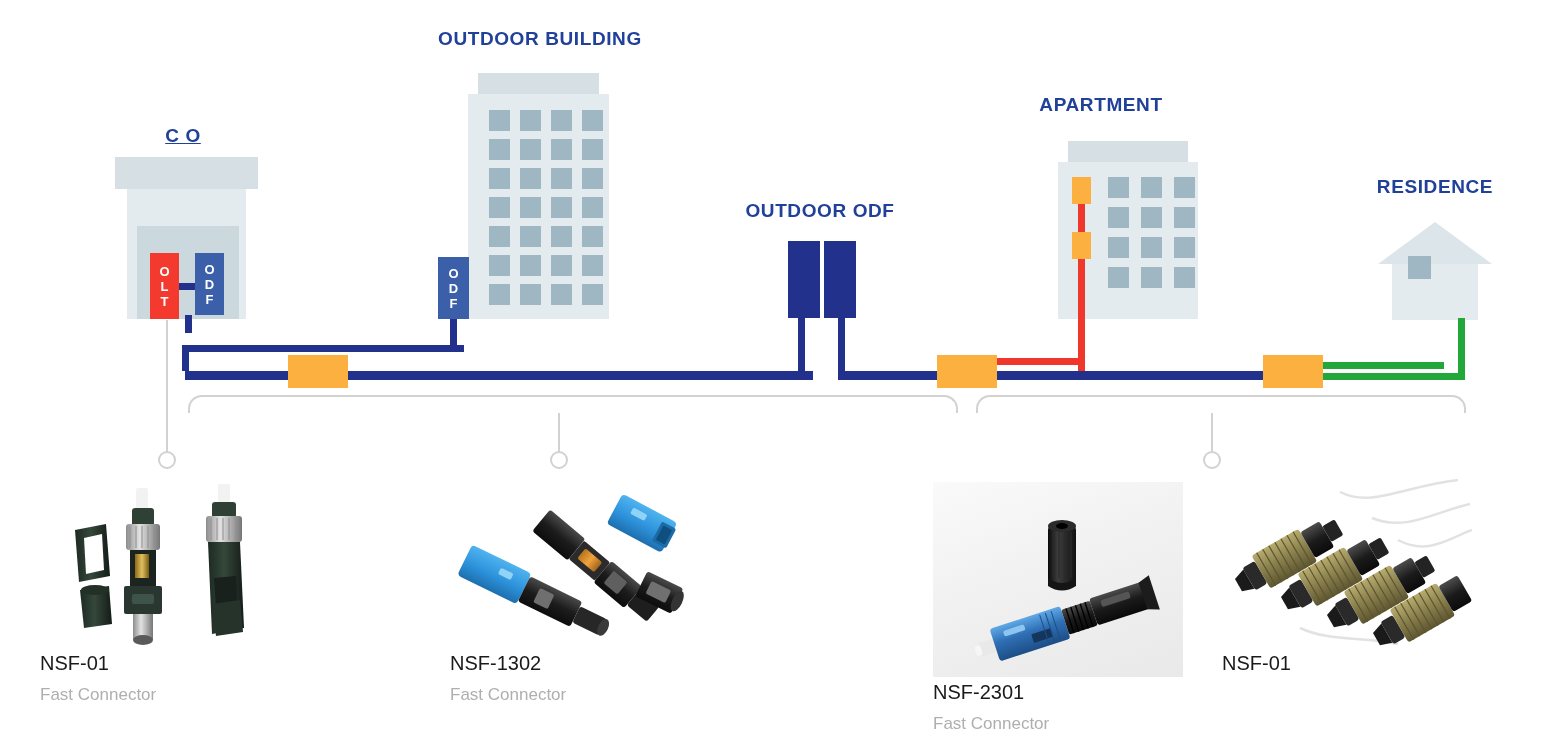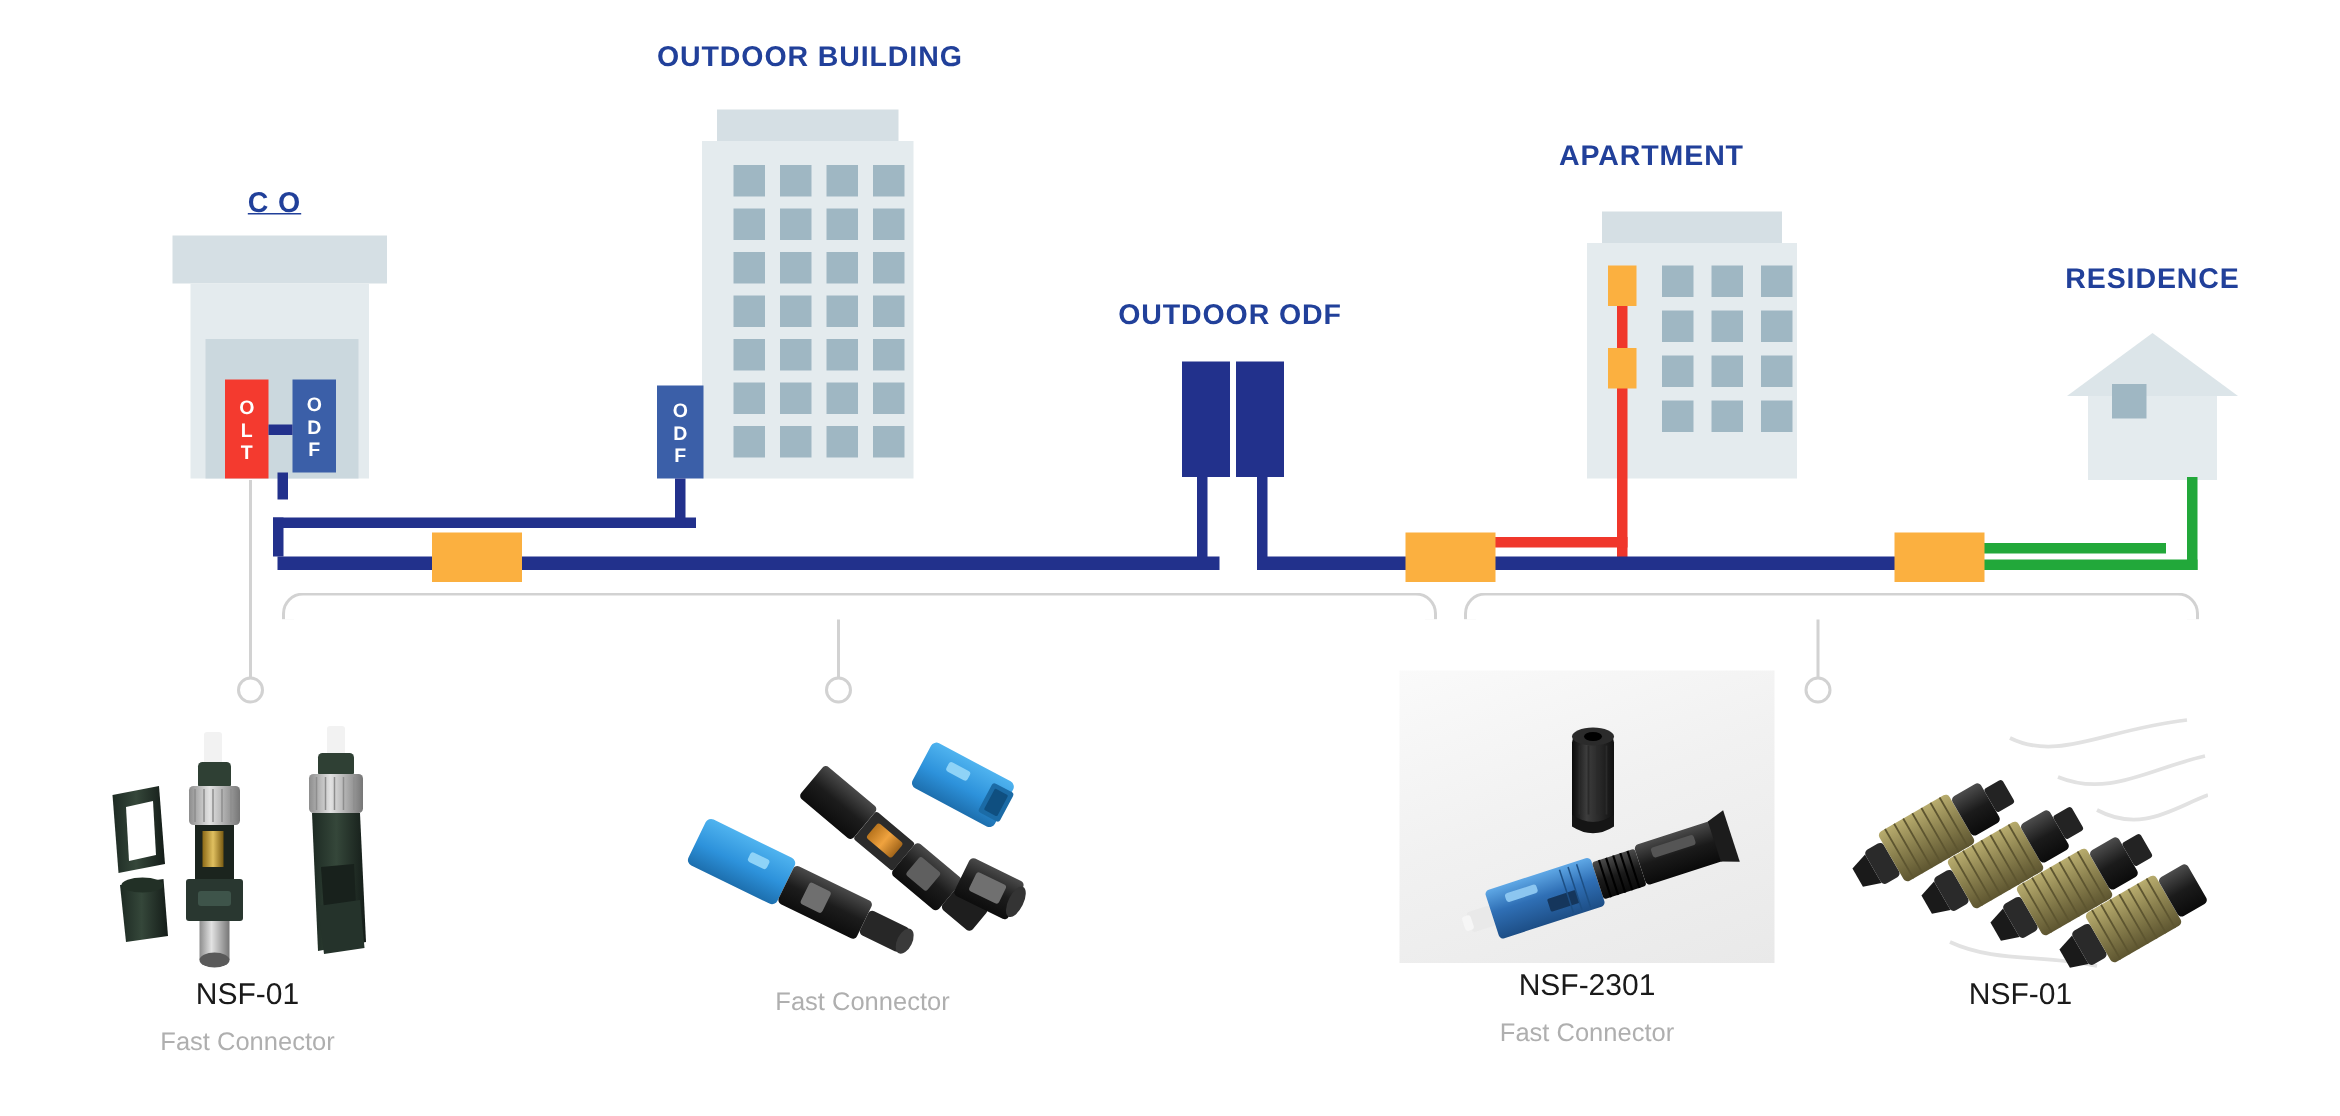--- a/index.html
+++ b/index.html
@@ -64,21 +64,21 @@
     height: 18px;
   }
   .stem   { position: absolute; width: 2px; background: #D2D2D2; }
   .knob   {
     position: absolute; width: 18px; height: 18px;
     border: 2px solid #D2D2D2; border-radius: 50%;
     background: #ffffff;
   }
 
   
-  .product { position: absolute; text-align: center; }
+  .product { position: absolute; }
   .product .photo { position: relative; width: 100%; height: 170px; }
   .product .pname {
     font-size: 20px; color: #1A1A1A; margin-top: 4px; white-space: nowrap;
   }
   .product .pdesc {
     font-size: 17px; color: #AFAFAF; margin-top: 10px; white-space: nowrap;
   }
   .photo-bg-gradient {
     position: absolute; inset: 0;
     background: linear-gradient(160deg, #fafafa 0%, #f1f1f1 45%, #e9e9e9 100%);
@@ -344,24 +344,25 @@
           <rect x="211" y="39" width="10" height="16" rx="1" fill="#0f4f80"></rect>
         </g>
 
         <g transform="rotate(26 212 118)">
           <rect x="188" y="102" width="40" height="28" rx="3" fill="url(#scBlack)"></rect>
           <rect x="196" y="109" width="22" height="14" rx="2" fill="#707070"></rect>
           <ellipse cx="228" cy="116" rx="5" ry="11" fill="#343434"></ellipse>
         </g>
       </svg>
     </div>
+    <div class="pname">NSF-1302</div>
     <div class="pdesc">Fast Connector</div>
   </div>
 
-  <div class="product" style="left:933px; top:447px; width:250px;">
+  <div class="product" style="left:933px; top:482px; width:250px;">
     <div class="photo" style="height:195px;">
       <div class="photo-bg-gradient"></div>
       <svg viewBox="0 0 250 195" width="250" height="195" style="position:relative;" aria-hidden="true">
         <defs>
           <linearGradient id="scBlue2" x1="0" y1="0" x2="0" y2="1">
             <stop offset="0%" stop-color="#5fa8e6"></stop>
             <stop offset="45%" stop-color="#2f6fb5"></stop>
             <stop offset="100%" stop-color="#1d4e86"></stop>
           </linearGradient>
           <linearGradient id="bootG" x1="0" y1="0" x2="1" y2="0">

